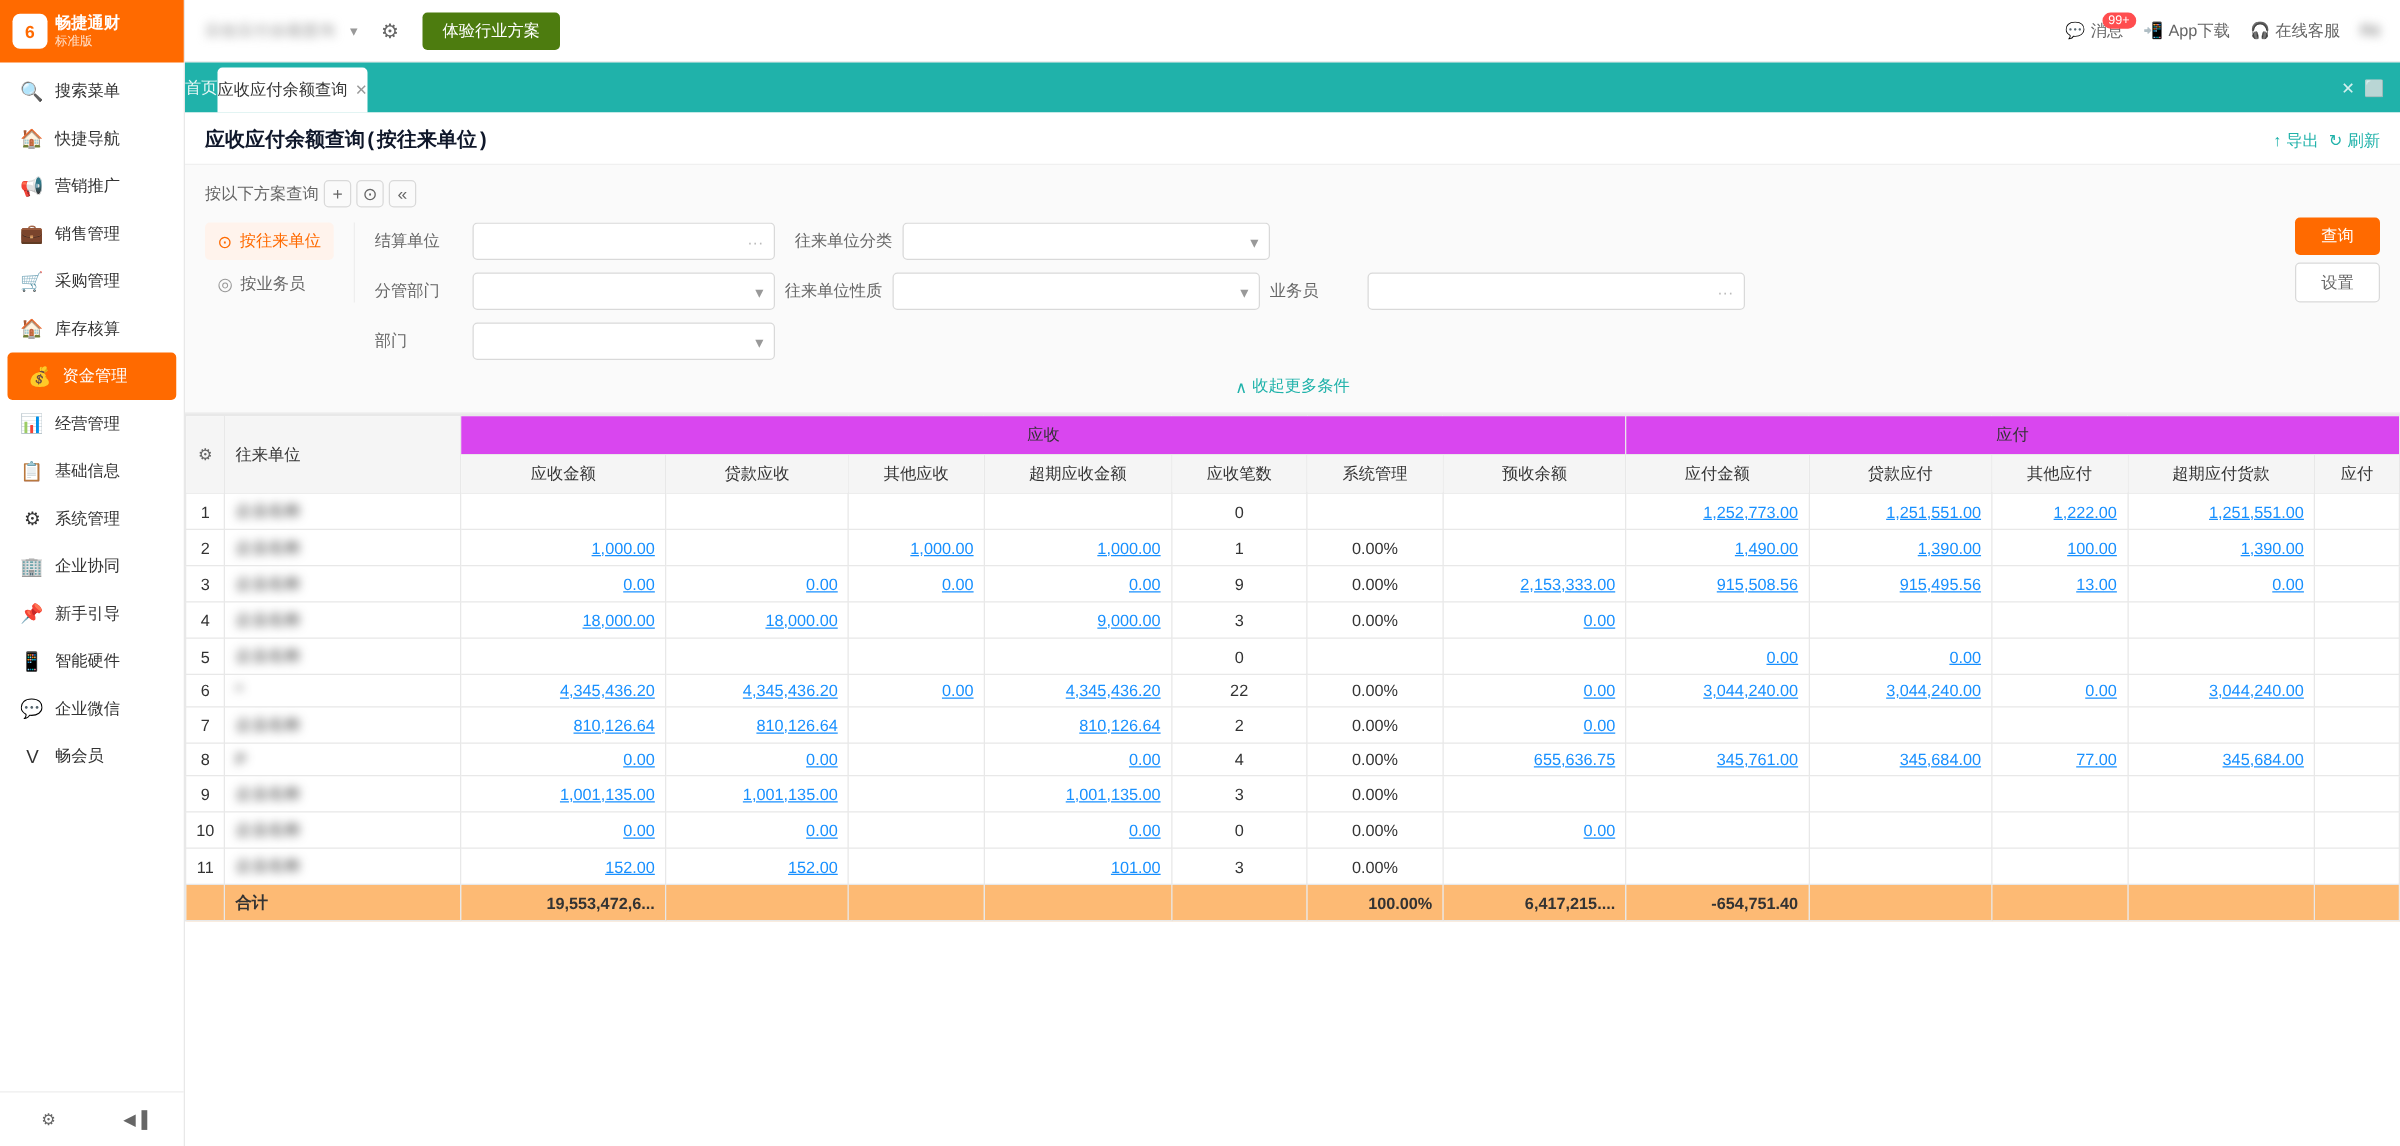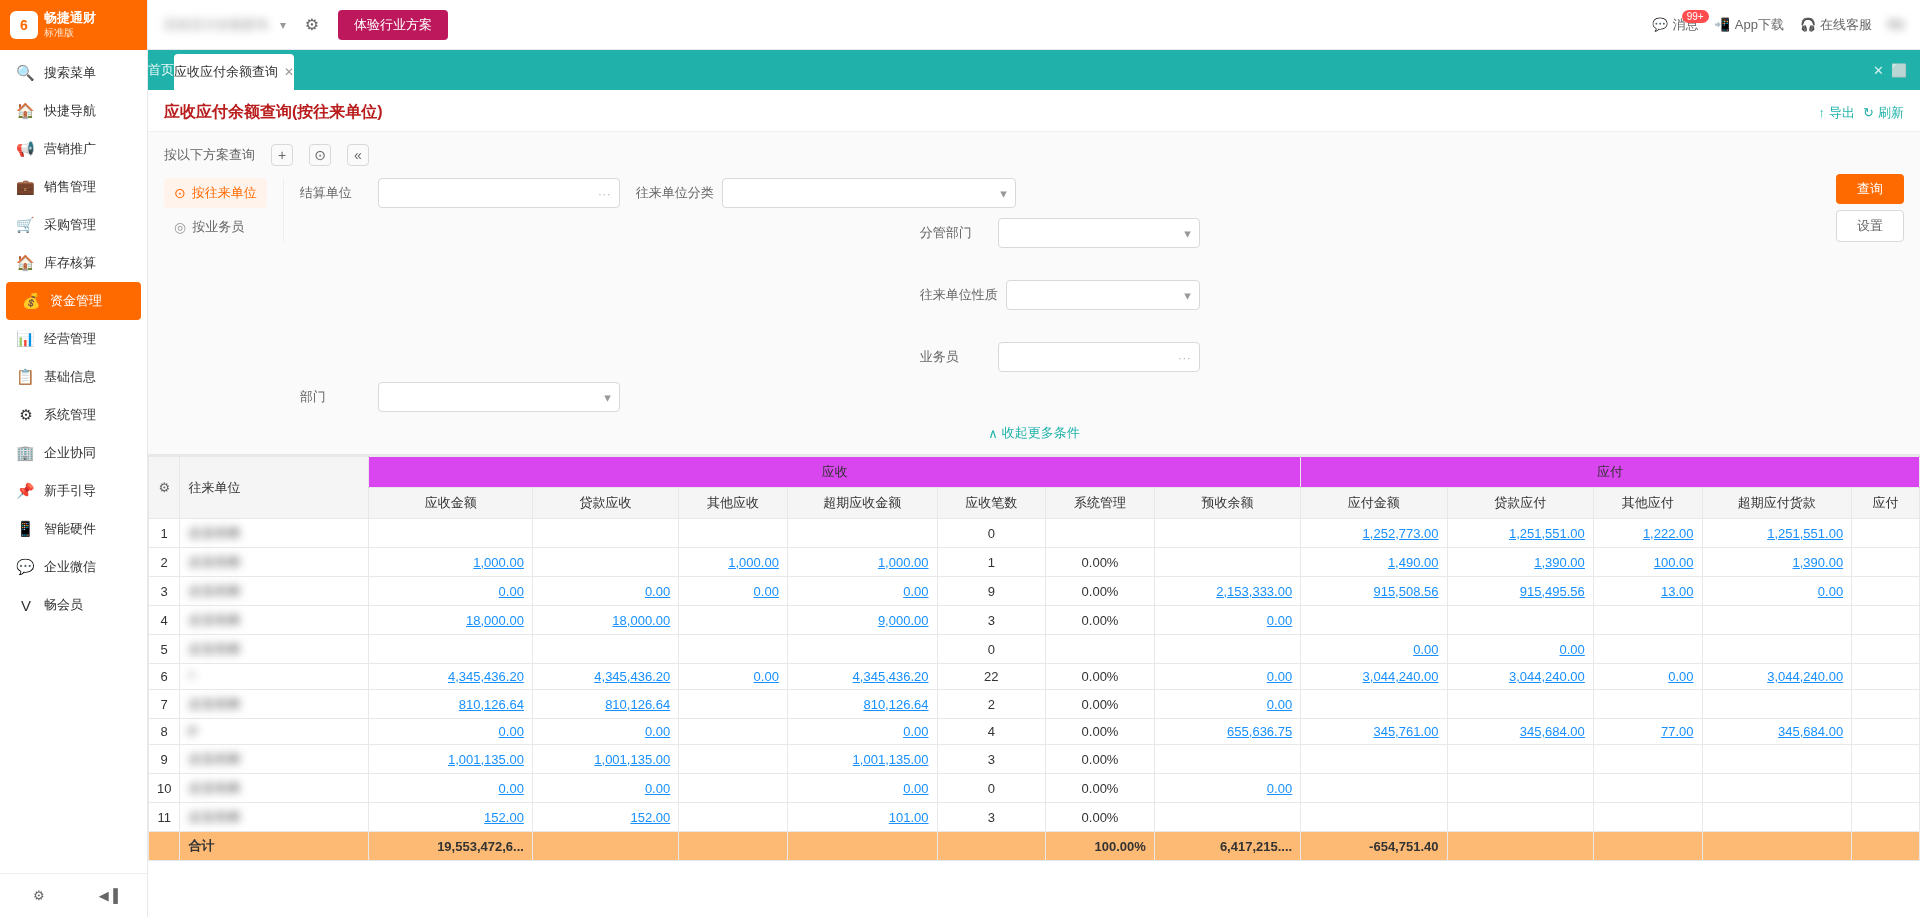--- a/index.html
+++ b/index.html
@@ -19,44 +19,44 @@
     .sidebar-bottom-btn { flex: 1; display: flex; align-items: center; justify-content: center; padding: 6px; cursor: pointer; color: #666; }
 
     
     .main { flex: 1; display: flex; flex-direction: column; overflow: hidden; }
 
     
     .topbar { height: 50px; background: #fff; display: flex; align-items: center; padding: 0 16px; border-bottom: 1px solid #e8e8e8; gap: 12px; }
     .topbar-breadcrumb { color: #999; font-size: 13px; }
     .topbar-chevron { color: #999; font-size: 12px; }
     .topbar-settings { width: 28px; height: 28px; display: flex; align-items: center; justify-content: center; cursor: pointer; color: #666; font-size: 16px; }
-    .topbar-btn { background: #be185d; color: #fff; border: none; border-radius: 4px; padding: 6px 16px; cursor: pointer; font-size: 13px; }
+    .topbar-btn { background: #4d7c0f; color: #fff; border: none; border-radius: 4px; padding: 6px 16px; cursor: pointer; font-size: 13px; }
     .topbar-right { margin-left: auto; display: flex; align-items: center; gap: 16px; color: #666; }
     .topbar-badge { position: relative; display: inline-flex; align-items: center; gap: 4px; cursor: pointer; }
     .badge-count { background: #ff4d4f; color: #fff; border-radius: 10px; font-size: 10px; padding: 1px 5px; position: absolute; top: -6px; right: -10px; }
     .topbar-user { color: #666; font-size: 13px; }
 
     
     .tabbar { height: 40px; background: #20b2aa; display: flex; align-items: center; padding: 0; }
     .tab { padding: 0 0; height: 40px; display: flex; align-items: center; gap: 6px; cursor: pointer; font-size: 13px; color: rgba(255,255,255,0.8); }
     .tab.active { background: #fff; color: #333; border-radius: 4px 4px 0 0; margin-top: 4px; height: 36px; }
     .tab-close { color: #999; font-size: 12px; cursor: pointer; }
     .tab-home { color: rgba(255,255,255,0.9); }
     .tabbar-right { margin-left: auto; display: flex; align-items: center; gap: 8px; padding-right: 12px; color: rgba(255,255,255,0.8); font-size: 16px; cursor: pointer; }
 
     
     .page { flex: 1; background: #fff; overflow: hidden; display: flex; flex-direction: column; }
     .page-header { padding: 12px 16px 8px; display: flex; align-items: center; justify-content: space-between; border-bottom: 1px solid #f0f0f0; }
-    .page-title { font-size: 16px; font-weight: bold; color: #b91c1c; }
+    .page-title { font-size: 16px; font-weight: bold; color: #0f172a; font-family: Liberation Mono, monospace; }
     .page-actions { display: flex; gap: 8px; }
     .page-action-btn { display: flex; align-items: center; gap: 4px; color: #20b2aa; cursor: pointer; font-size: 13px; }
 
     
     .filter-area { padding: 12px 16px; background: #fafafa; border-bottom: 1px solid #e8e8e8; }
-    .filter-header { display: flex; align-items: center; gap: 16px; margin-bottom: 12px; }
+    .filter-header { display: flex; align-items: center; gap: 4px; margin-bottom: 12px; }
     .filter-header-text { color: #666; font-size: 13px; }
     .filter-add-btn { width: 22px; height: 22px; border: 1px solid #d9d9d9; border-radius: 4px; display: flex; align-items: center; justify-content: center; cursor: pointer; color: #666; font-size: 14px; }
     .filter-row { display: flex; align-items: center; gap: 16px; }
     .filter-item { display: flex; align-items: center; gap: 8px; flex: 1; }
     .filter-label { color: #666; font-size: 13px; white-space: nowrap; min-width: 70px; }
     .filter-input { flex: 1; height: 30px; border: 1px solid #d9d9d9; border-radius: 4px; padding: 0 8px; display: flex; align-items: center; justify-content: space-between; color: #999; cursor: pointer; background: #fff; }
     .filter-input-dots { color: #bbb; }
     .filter-select { flex: 1; height: 30px; border: 1px solid #d9d9d9; border-radius: 4px; padding: 0 8px; display: flex; align-items: center; justify-content: space-between; color: #999; cursor: pointer; background: #fff; }
     .collapse-btn { display: flex; align-items: center; gap: 4px; color: #20b2aa; cursor: pointer; font-size: 12px; justify-content: center; margin-top: 8px; }
     .query-btn { background: #ff6a00; color: #fff; border: none; border-radius: 4px; padding: 6px 20px; cursor: pointer; font-size: 13px; }
@@ -250,21 +250,21 @@
               </div>
               <div class="filter-item" style="min-width:280px; max-width:380px;">
                 <span class="filter-label">往来单位分类</span>
                 <div class="filter-select" style="flex:1;">
                   <span></span>
                     <span>▾</span>
                 </div>
               </div>
             </div>
 
-            <div class="filter-row" style="margin-bottom:10px; display:flex; gap:32px; align-items:center;flex-direction:column;">
+            <div class="filter-row" style="margin-bottom:10px; display:flex; gap:8px; align-items:center;">
               <div class="filter-item" style="min-width:280px; max-width:320px;">
                 <span class="filter-label">分管部门</span>
                 <div class="filter-select" style="flex:1;">
                   <span></span>
                     <span>▾</span>
                 </div>
               </div>
               <div class="filter-item" style="min-width:280px; max-width:380px;">
                 <span class="filter-label">往来单位性质</span>
                 <div class="filter-select" style="flex:1;">

